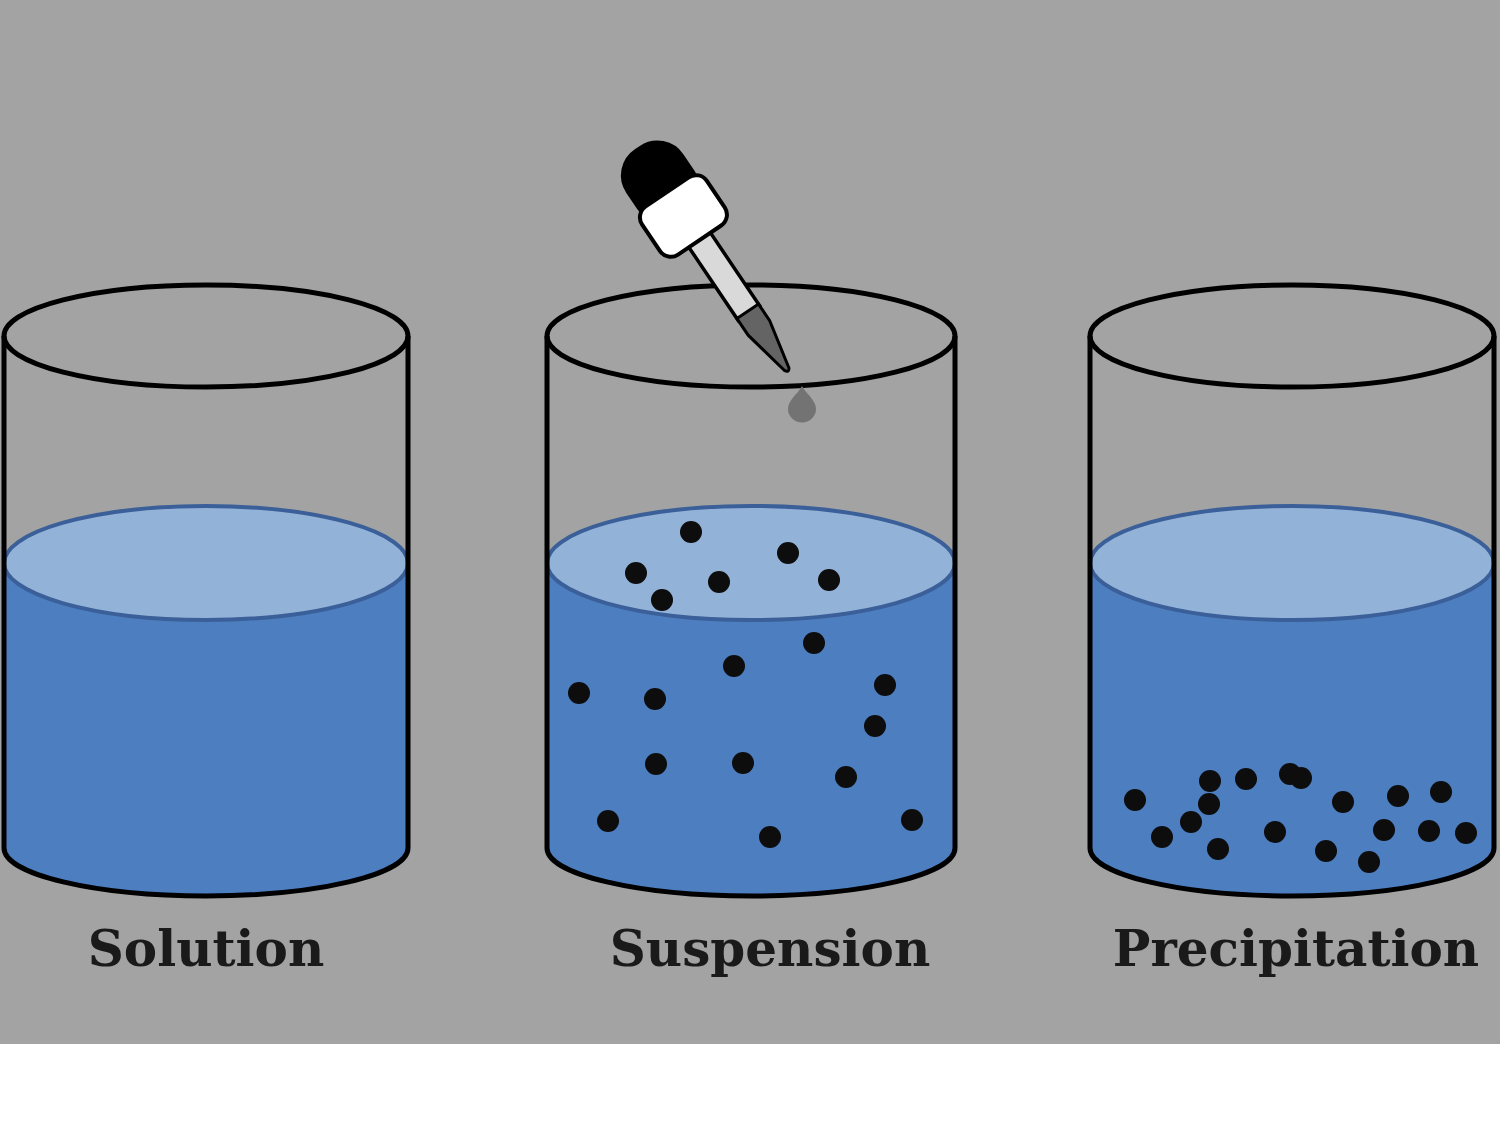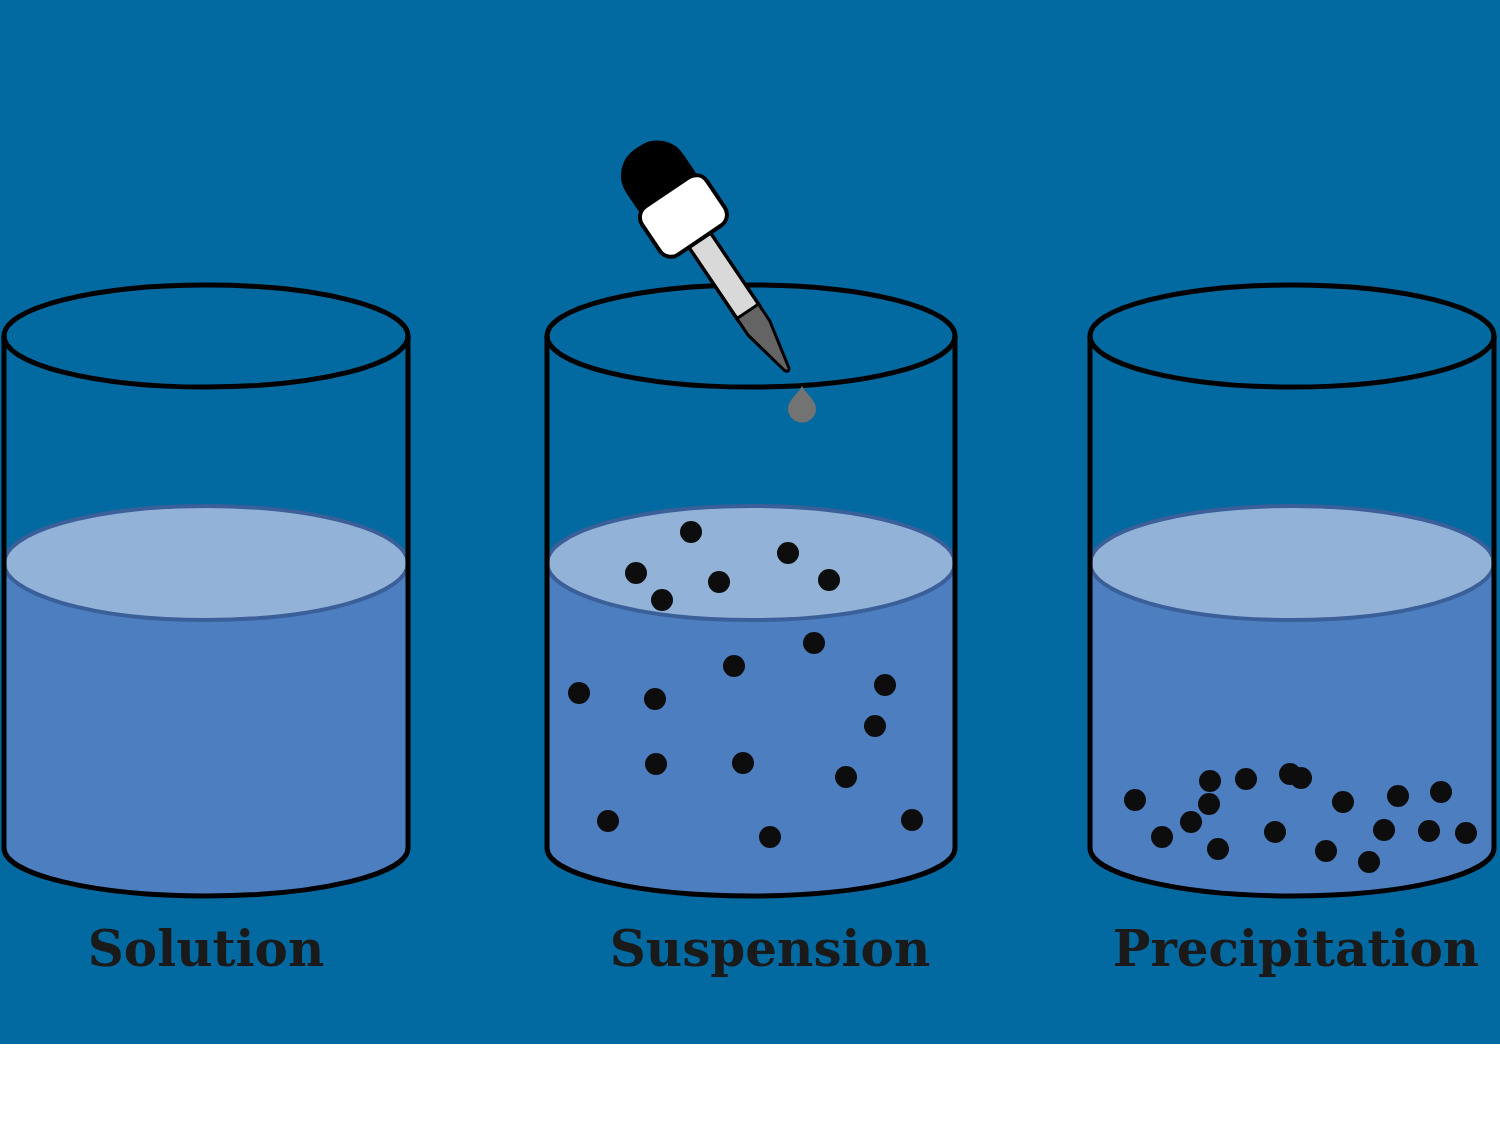--- a/index.html
+++ b/index.html
@@ -8,21 +8,21 @@
     background: #ffffff;
     width: 1500px;
     height: 1125px;
     overflow: hidden;
     font-family: "DejaVu Serif", serif;
   }
   #stage {
     position: relative;
     width: 1500px;
     height: 1044px;
-    background: #0369a1;
+    background: #a3a3a3;
   }
   svg { display: block; }
 
   .beaker-glass {
     fill: none;
     stroke: var(--outline, #000);
     stroke-width: 5;
   }
   .liquid-body {
     fill: var(--liquid-body, #4C7EC0);

